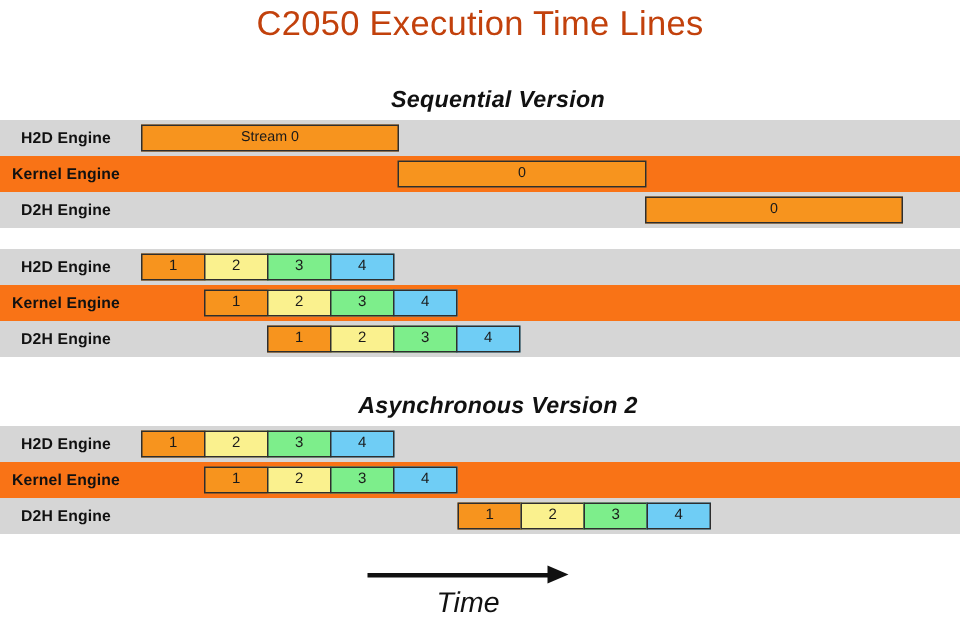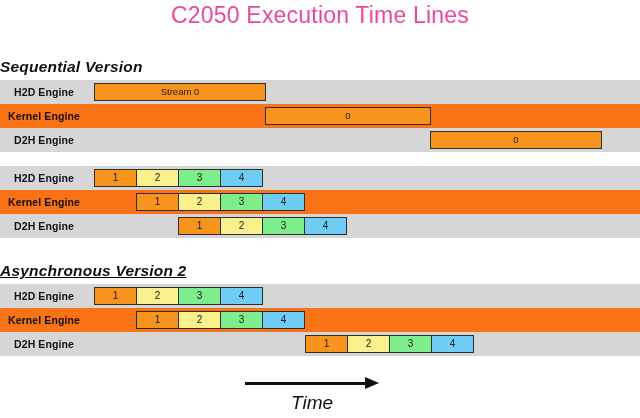--- a/index.html
+++ b/index.html
@@ -15,35 +15,36 @@
     overflow: hidden;
   }
   #page-title {
     position: absolute;
     left: 0;
     top: 2px;
     width: 640px;
     text-align: center;
     font-size: 23px;
     font-weight: 400;
-    color: #ec4899;
+    color: #c2410c;
     letter-spacing: 0.2px;
   }
   .section {
     position: absolute;
     left: 0;
     width: 640px;
   }
   .section-heading {
     font-size: 15.5px;
     font-weight: bold;
     font-style: italic;
     color: #111111;
-    margin: 0 0 4px 0;
+    margin: 0 0 4px 24px;
     letter-spacing: 0.2px;
+    text-align: center;
   }
   .rows {
     position: relative;
     width: 640px;
   }
   .row {
     position: relative;
     height: 24px;
     width: 640px;
   }
@@ -173,21 +174,21 @@
           <div class="row-label">D2H Engine</div>
           <div class="track">
             <div class="blk" style="left: 178px; width: 43px; background: rgb(247, 148, 30);">1</div>
             <div class="blk" style="left: 220px; width: 43px; background: rgb(250, 241, 142);">2</div>
             <div class="blk" style="left: 262px; width: 43px; background: rgb(125, 238, 139);">3</div>
             <div class="blk" style="left: 304px; width: 43px; background: rgb(111, 205, 245);">4</div>
           </div>
         </div>
       </div>
     </div>
-    <div class="section" style="top: 262px; text-decoration: underline;">
+    <div class="section" style="top: 262px;">
       <div class="section-heading">Asynchronous Version 2</div>
       <div class="rows">
         <div class="row band-light">
           <div class="row-label">H2D Engine</div>
           <div class="track">
             <div class="blk" style="left: 94px; width: 43px; background: rgb(247, 148, 30);">1</div>
             <div class="blk" style="left: 136px; width: 43px; background: rgb(250, 241, 142);">2</div>
             <div class="blk" style="left: 178px; width: 43px; background: rgb(125, 238, 139);">3</div>
             <div class="blk" style="left: 220px; width: 43px; background: rgb(111, 205, 245);">4</div>
           </div>

